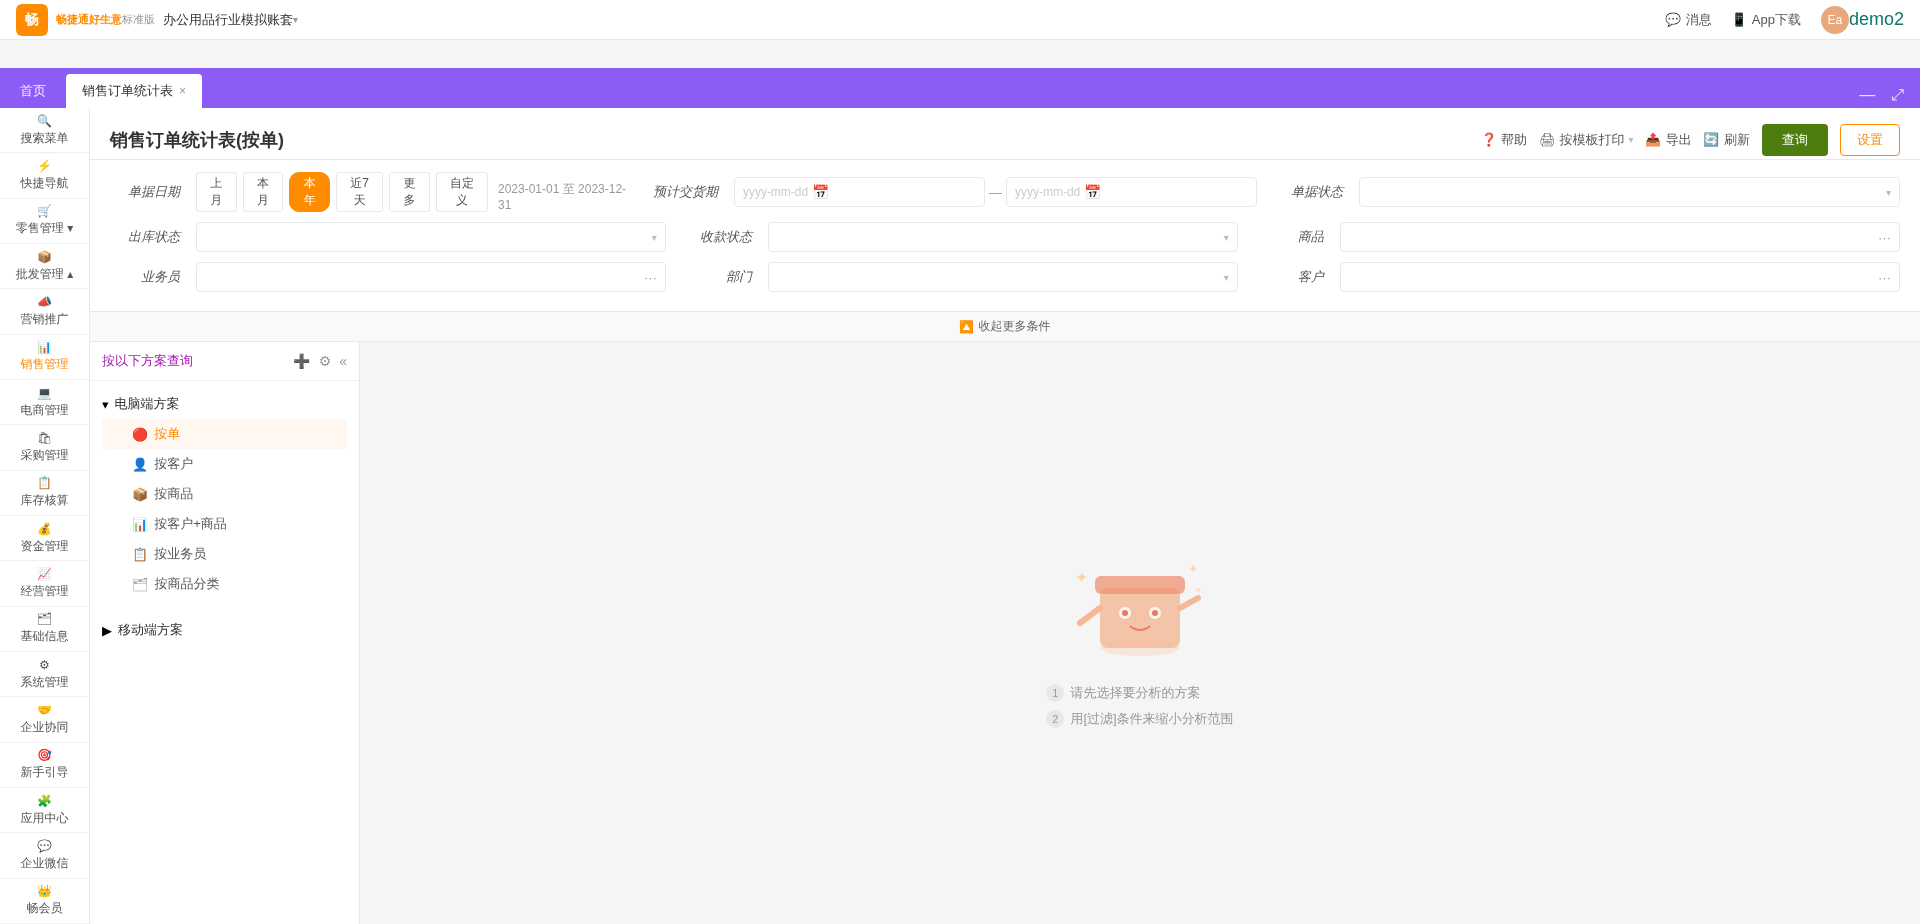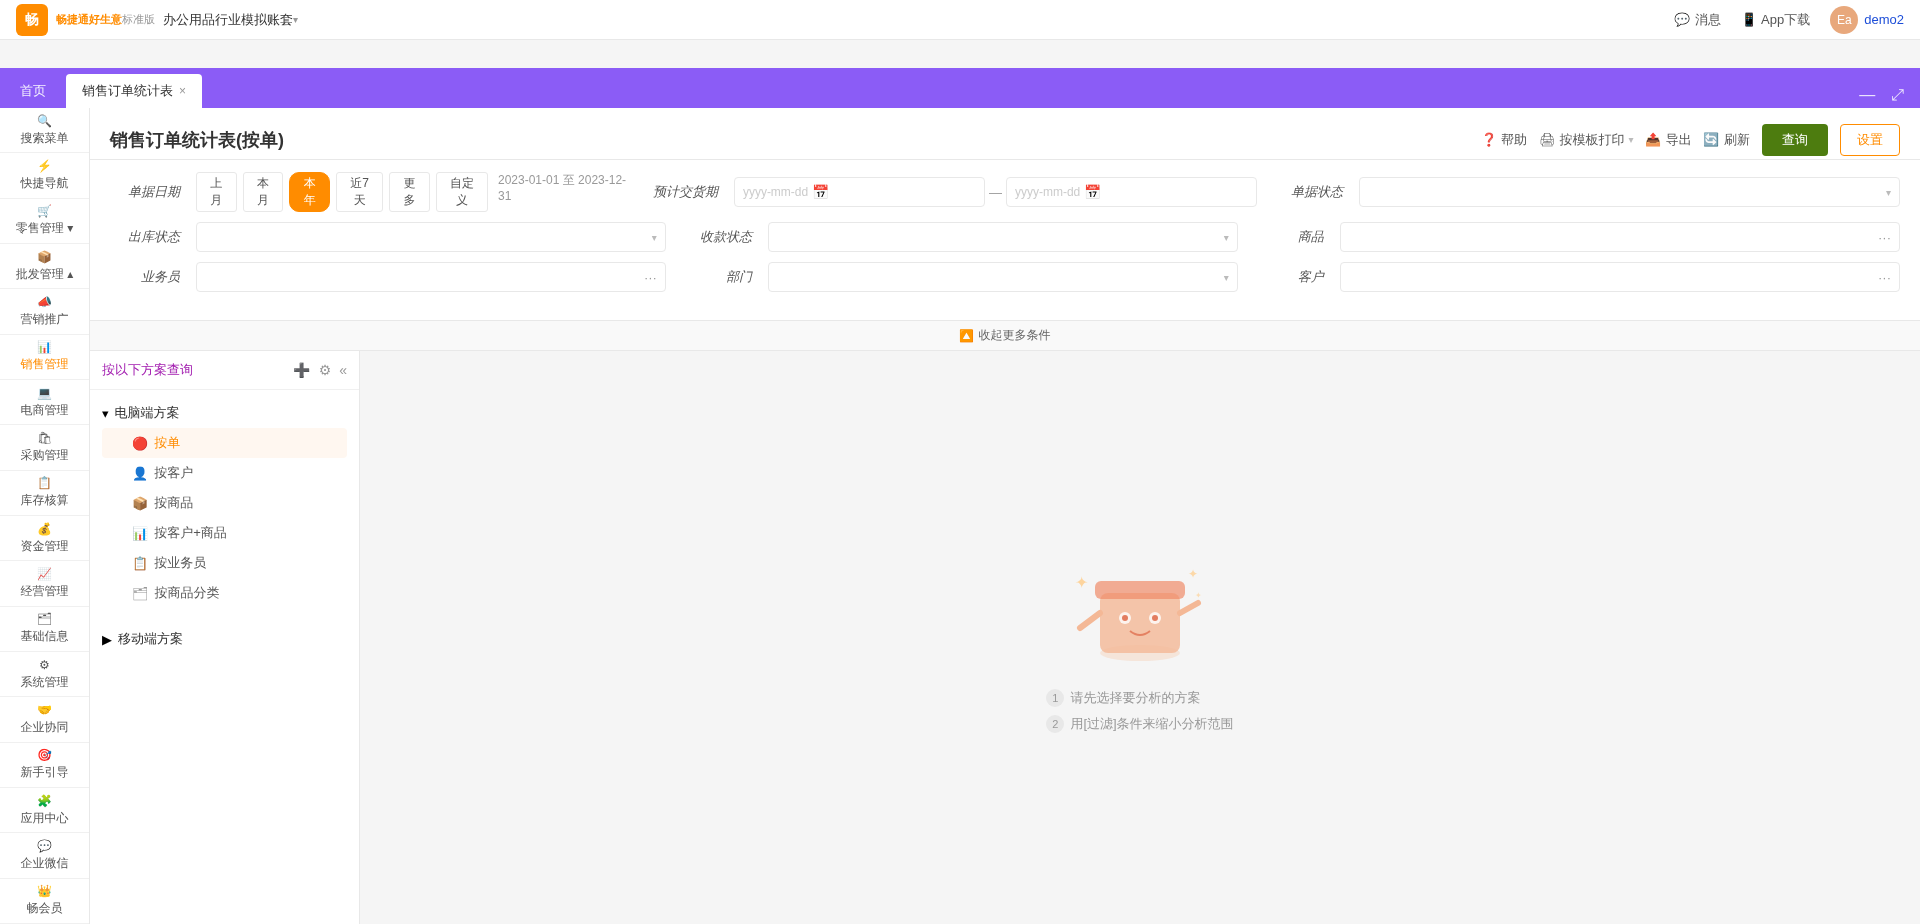--- a/index.html
+++ b/index.html
@@ -7,21 +7,21 @@
 
     
     .topbar { height: 40px; background: #fff; display: flex; align-items: center; padding: 0 16px; border-bottom: 1px solid #e8e8e8; justify-content: space-between; flex-shrink: 0; }
     .topbar-left { display: flex; align-items: center; gap: 8px; }
     .logo-icon { width: 32px; height: 32px; background: #ff8c00; border-radius: 6px; display: flex; align-items: center; justify-content: center; color: #fff; font-size: 14px; font-weight: bold; }
     .industry-selector { display: flex; align-items: center; font-size: 13px; color: #333; cursor: pointer; }
     .industry-selector .arrow { color: #999; font-size: 10px; }
     .topbar-right { display: flex; align-items: center; gap: 20px; }
     .topbar-action { display: flex; align-items: center; gap: 4px; color: #555; font-size: 13px; cursor: pointer; }
     .user-avatar { width: 28px; height: 28px; border-radius: 50%; background: #e8a87c; display: flex; align-items: center; justify-content: center; color: #fff; font-size: 12px; }
-    .user-name { font-size: 13px; color: #1d4ed8; }
+    .user-name { font-size: 18px; color: #0f766e; }
 
     
     .nav-tabs { height: 40px; background: #8b5cf6; display: flex; align-items: flex-end; padding: 0 0 0 0; flex-shrink: 0; margin-top: 28px; }
     .nav-tab { height: 34px; padding: 0 16px; display: flex; align-items: center; gap: 6px; font-size: 13px; color: rgba(255,255,255,0.85); cursor: pointer; border-radius: 4px 4px 0 0; margin-left: 4px; }
     .nav-tab.active { background: #fff; color: #333; }
     .nav-tab .close-btn { font-size: 12px; color: #999; cursor: pointer; }
     .nav-tab-home { color: rgba(255,255,255,0.9); }
     .nav-tab-right { margin-left: auto; display: flex; align-items: center; gap: 8px; padding-right: 12px; }
     .nav-btn { color: rgba(255,255,255,0.85); font-size: 16px; cursor: pointer; padding: 4px; }
 
@@ -42,23 +42,23 @@
     .page-header { background: #fff; padding: 12px 20px 0 20px; border-bottom: 1px solid #e8e8e8; display: flex; align-items: center; justify-content: space-between; flex-shrink: 0; height: 52px; }
     .page-title { font-size: 18px; font-weight: 600; color: #333; }
     .page-actions { display: flex; align-items: center; gap: 12px; }
     .page-action-btn { display: flex; align-items: center; gap: 4px; color: #555; font-size: 13px; cursor: pointer; }
     .btn-primary { background: #4d7c0f; color: #fff; border: none; border-radius: 4px; padding: 6px 20px; font-size: 13px; cursor: pointer; height: 32px; font-family: Liberation Mono, monospace; }
     .btn-setting { background: #fff; color: #ff8c00; border: 1px solid #ff8c00; border-radius: 4px; padding: 6px 16px; font-size: 13px; cursor: pointer; height: 32px; }
 
     
     .filter-area { background: #fff; padding: 12px 20px; border-bottom: 1px solid #e8e8e8; flex-shrink: 0; }
     .filter-row { display: flex; align-items: center; gap: 16px; margin-bottom: 10px; }
-    .filter-row:last-child { margin-bottom: 16px; }
+    .filter-row:last-child { margin-bottom: 7px; }
     .filter-label { color: #555; font-size: 13px; width: 70px; text-align: right; flex-shrink: 0; font-style: italic; }
-    .filter-group { display: flex; align-items: flex-start; gap: 6px; flex: 1; }
+    .filter-group { display: flex; align-items: flex-end; gap: 6px; flex: 1; }
     .date-btn { padding: 2px 8px; border: 1px solid #e8e8e8; border-radius: 3px; font-size: 12px; color: #555; cursor: pointer; background: #fff; }
     .date-btn.active { background: #ff8c00; color: #fff; border-color: #ff8c00; border-radius: 10px; }
     .date-range-text { font-size: 12px; color: #999; margin-left: 4px; }
     .filter-select { flex: 1; height: 30px; border: 1px solid #e8e8e8; border-radius: 4px; padding: 0 8px; font-size: 13px; color: #333; background: #fff; cursor: pointer; display: flex; align-items: center; justify-content: space-between; }
     .filter-select-input { flex: 1; height: 30px; border: 1px solid #e8e8e8; border-radius: 4px; padding: 0 8px; font-size: 13px; color: #333; background: #fff; display: flex; align-items: center; justify-content: space-between; }
     .filter-date-input { flex: 1; height: 30px; border: 1px solid #e8e8e8; border-radius: 4px; padding: 0 8px; font-size: 13px; color: #ccc; background: #fff; display: flex; align-items: center; gap: 4px; }
     .date-separator { color: #999; font-size: 13px; }
     .filter-select-arrow { color: #bbb; font-size: 10px; }
     .filter-dots { color: #999; font-size: 13px; cursor: pointer; margin-left: 4px; }
 
@@ -108,21 +108,21 @@
   </div>
   <div class="topbar-right">
     <div class="topbar-action">
       <span>💬</span>
       <span>消息</span>
     </div>
     <div class="topbar-action">
       <span>📱</span>
       <span>App下载</span>
     </div>
-    <div style="display:flex;align-items:center;gap:6px;cursor:pointer">
+    <div style="display:flex;align-items:center;cursor:pointer">
       <div class="user-avatar">Ea</div>
       <span class="user-name">demo2</span>
     </div>
   </div>
 </div>
 
 <div class="nav-tabs">
   <div class="nav-tab nav-tab-home">
     <span>首页</span>
   </div>

